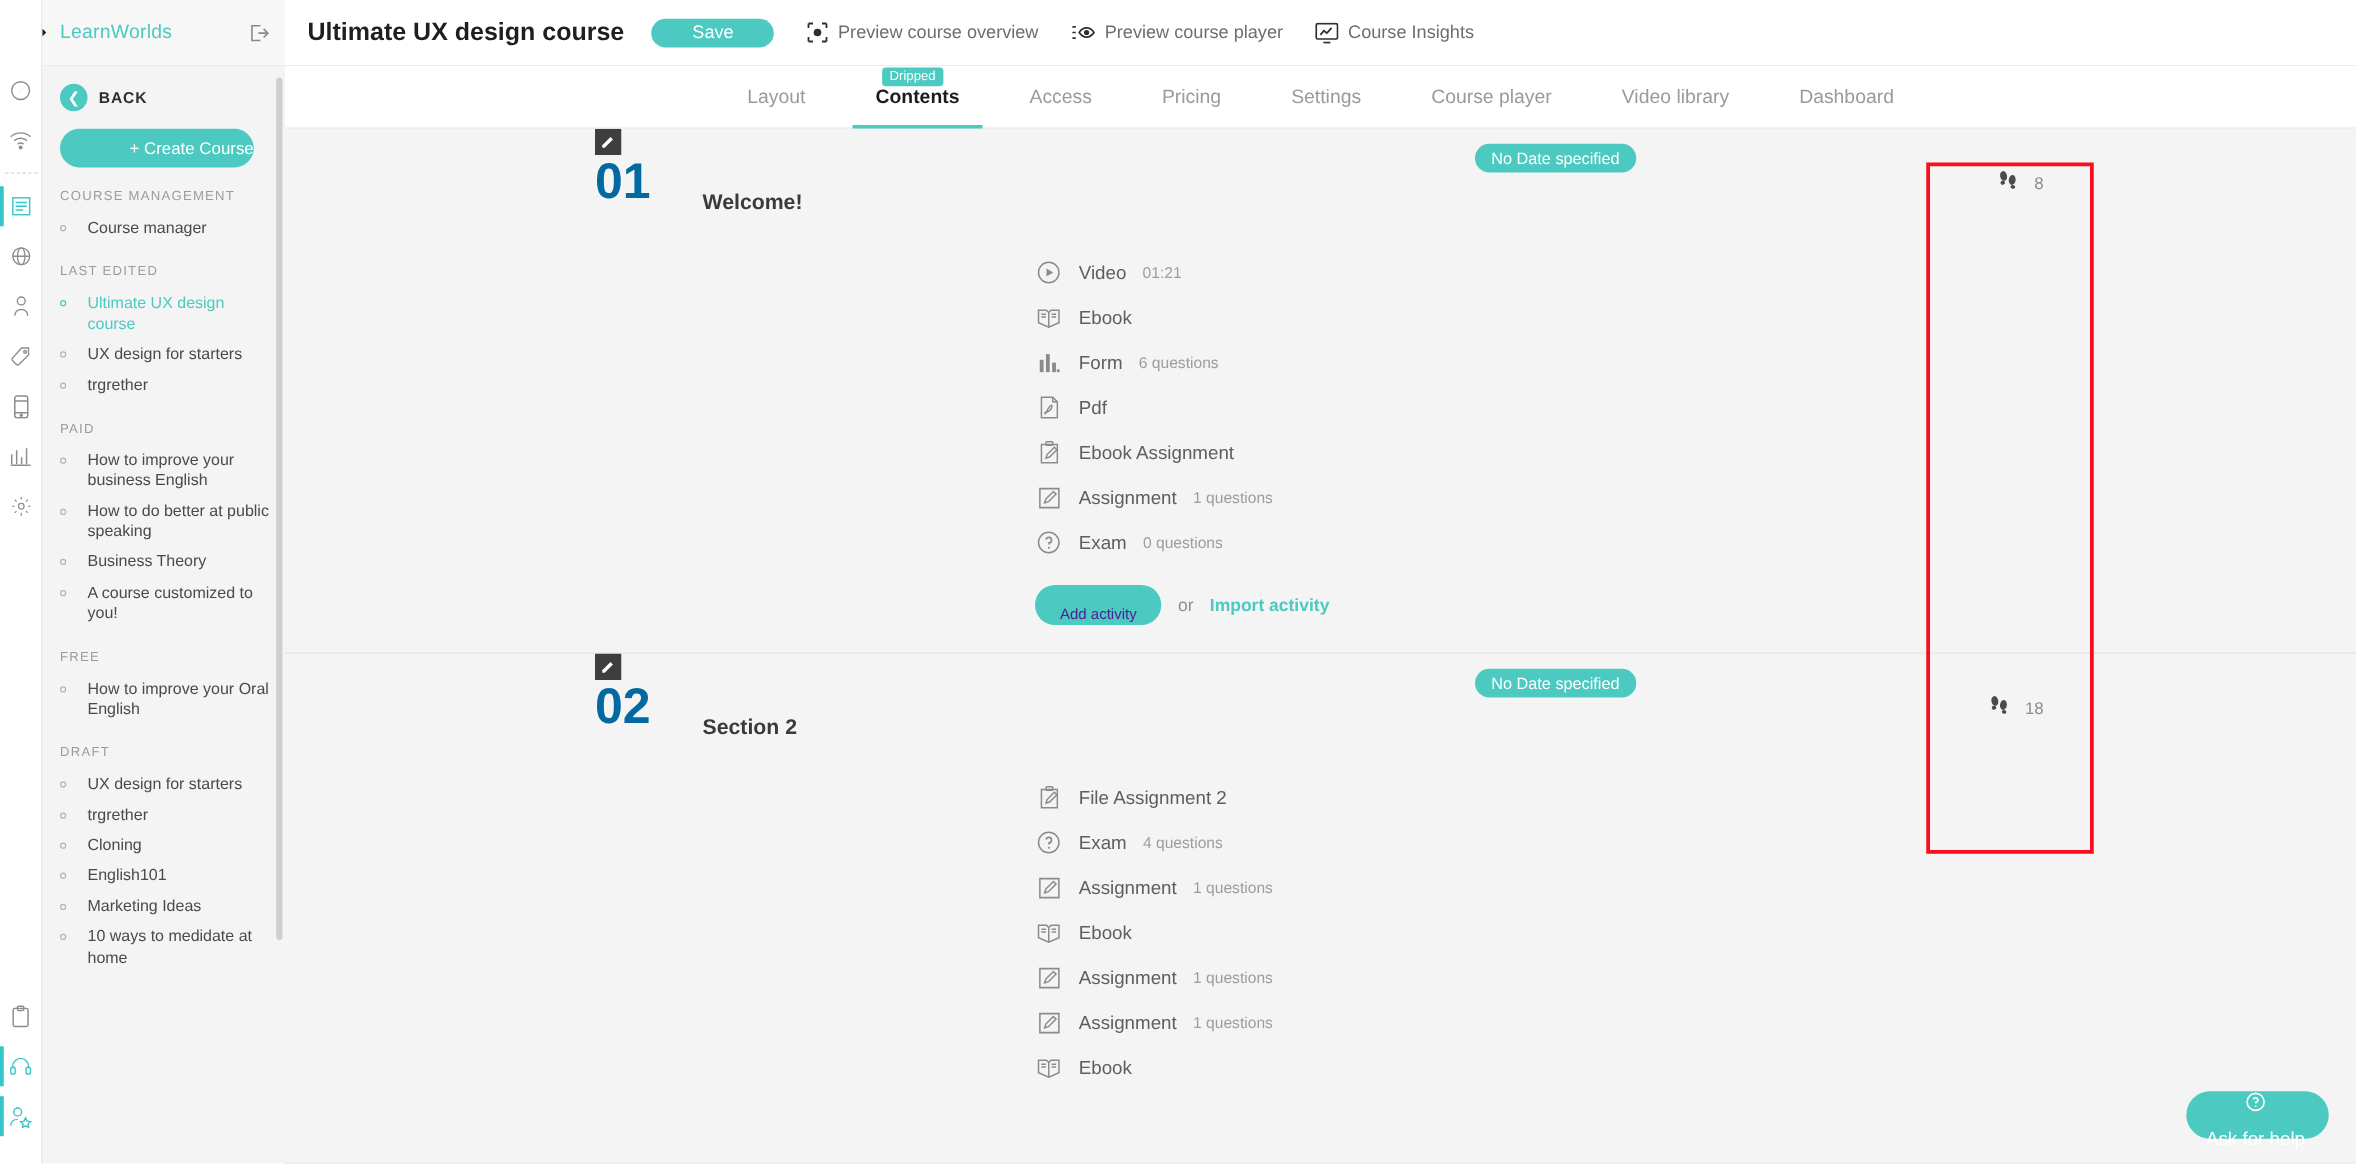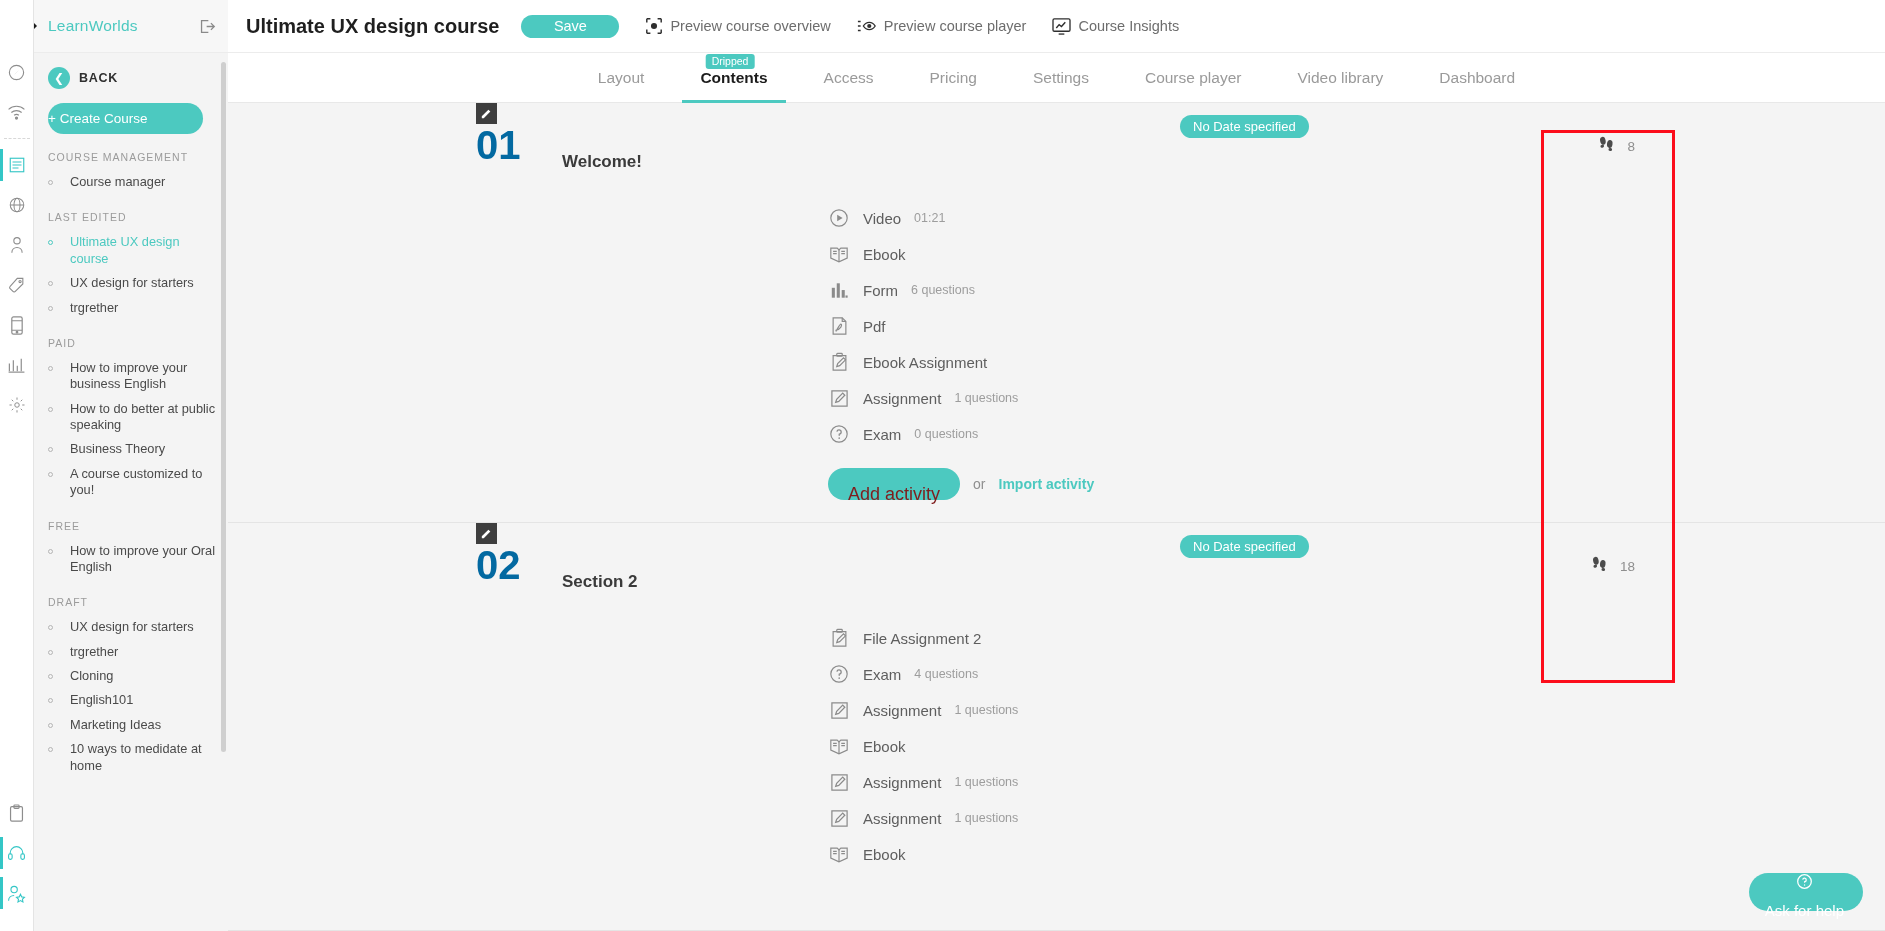--- a/index.html
+++ b/index.html
@@ -70,21 +70,21 @@
     width: 22px; height: 22px; border-radius: 50%; background: #4cc9c0;
     display: flex; align-items: center; justify-content: center; color: #fff;
     font-size: 12px; line-height: 1;
   }
   .back-label { font-size: 12.5px; color: #2f2f2f; letter-spacing: .7px; font-weight: 700; }
 
   .create-btn {
     display: block; width: 155px; height: 31px; line-height: 31px;
     background: #4cc9c0; color: #fff; border: 0; border-radius: 16px;
     font-size: 13.5px; font-family: inherit; cursor: pointer;
-    text-align: left; margin-bottom: 17px;
+    text-align: right; margin-bottom: 17px;
   }
   .side-group-title {
     font-size: 10.5px; color: #9b9b9b; letter-spacing: 1px;
     margin: 17px 0 7px 0; text-transform: uppercase;
   }
   .side-group-title.first { margin-top: 0; }
   .side-item {
     display: flex; align-items: flex-start; gap: 17px;
     font-size: 12.8px; color: #4a4a4a; line-height: 1.28;
     padding: 4px 0; cursor: pointer;
@@ -186,23 +186,23 @@
   .activity {
     display: flex; align-items: center; gap: 13px;
     height: 36px; cursor: pointer;
   }
   .activity .ico { width: 22px; display: flex; align-items: center; justify-content: center; color: #8b8b8b; flex: none; }
   .activity .label { font-size: 15px; color: #5e5e5e; }
   .activity .meta { font-size: 12.5px; color: #9d9d9d; }
 
   .add-row { display: flex; align-items: center; gap: 13px; padding-left: 600px; margin-top: 16px; }
   .add-activity-btn {
-    border: 0; background: #4cc9c0; color: #7f1d1d;
+    border: 0; background: #4cc9c0; color: #4c1d95;
     border-radius: 17px; height: 31px; padding: 16px 20px;
-    font-size: 18px; font-family: inherit; cursor: pointer;
+    font-size: 12px; font-family: inherit; cursor: pointer;
   }
   .or-text { font-size: 14px; color: #8e8e8e; }
   .import-link { font-size: 14px; color: #4cc9c0; font-weight: 700; cursor: pointer; }
 
   
   .annot-box {
     position: absolute; border: 3px solid #fc0d1b;
     pointer-events: none; z-index: 40;
   }
 

